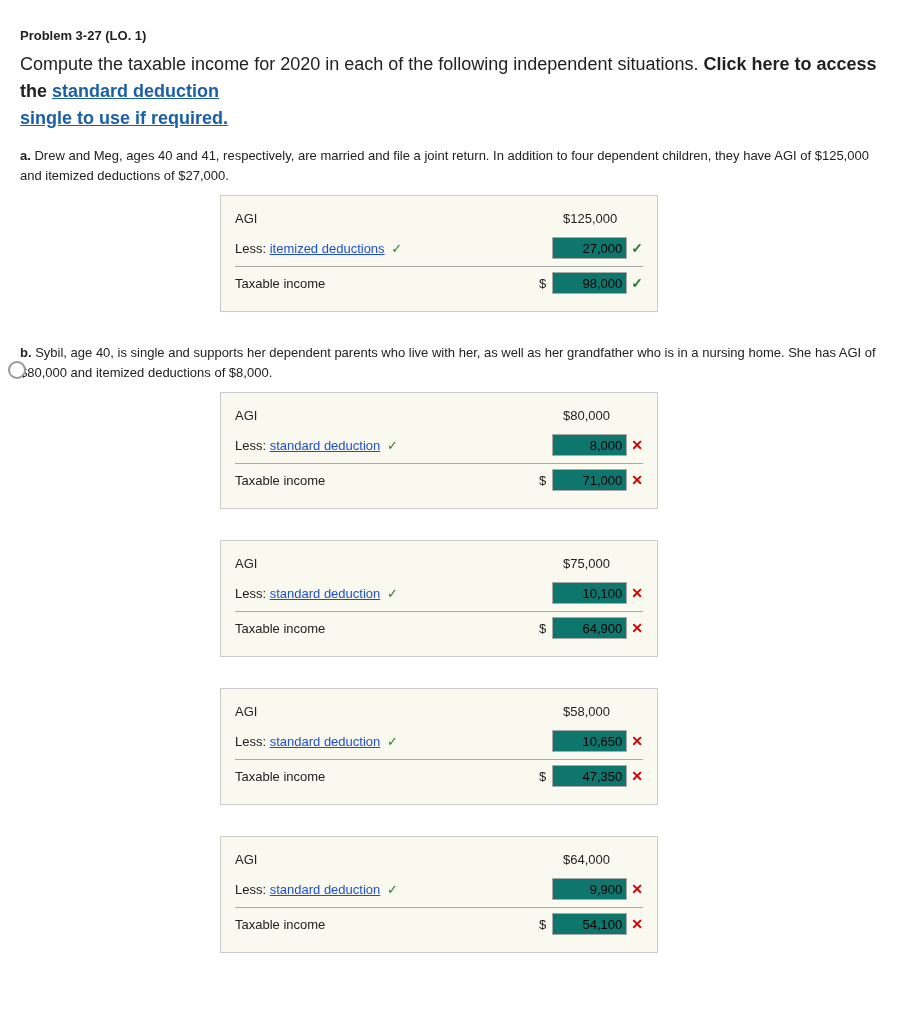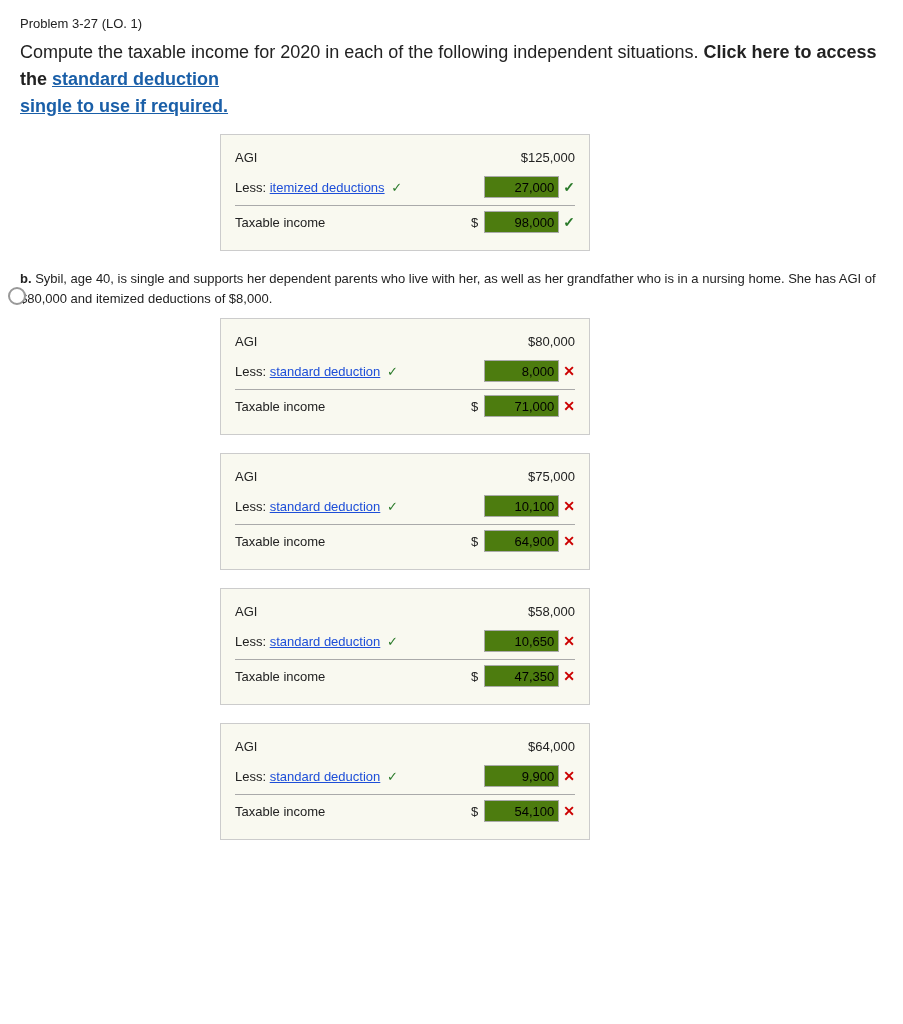--- a/index.html
+++ b/index.html
@@ -9,23 +9,24 @@
       background: #fff;
       color: #222;
       width: 903px;
     }
 
     .main-container {
       padding: 16px 20px;
     }
 
     .problem-title {
-      font-weight: normal;
+      font-weight: bold;
       font-size: 13px;
       margin-bottom: 8px;
+      margin-top: 12px;
     }
 
     .intro-text {
       font-size: 18px;
       margin-bottom: 14px;
       line-height: 1.5;
     }
 
     .link-blue {
       color: #1a5fa8;
@@ -42,23 +43,23 @@
     }
 
     .part-section {
       margin-bottom: 18px;
     }
 
     .calc-table {
       margin-left: 200px;
       border: 1px solid #ccc;
       background: #f9f9f0;
-      width: 370px;
+      width: 438px;
       padding: 10px 14px;
-      margin-bottom: 5px;
+      margin-bottom: 31px;
     }
 
     .calc-row {
       display: flex;
       align-items: center;
       margin-bottom: 6px;
       min-height: 24px;
     }
 
     .calc-label {
@@ -71,33 +72,32 @@
       text-decoration: underline;
     }
 
     .calc-label .checkmark {
       color: #2a7a2a;
       margin-left: 3px;
     }
 
     .calc-value {
       font-size: 13px;
-      text-align: right;
       min-width: 80px;
     }
 
     .calc-input-wrap {
       display: flex;
       align-items: center;
       gap: 4px;
     }
 
     .calc-input {
       border: 1px solid #aaa;
-      background: #4d7c0f;
+      background: #0f766e;
       width: 75px;
       text-align: right;
       font-size: 13px;
       padding: 1px 4px;
       height: 22px;
     }
 
     .icon-check {
       color: #2a7a2a;
       font-size: 14px;
@@ -132,20 +132,24 @@
   <div class="problem-title">Problem 3-27 (LO. 1)</div>
 
   <div class="intro-text">
     <span>Compute the taxable income for 2020 in each of the following independent situations.</span>
     <span> <strong><span>Click here to access the</span> <span class="link-blue">standard deduction</span></strong><br>
     <strong><span class="link-blue">single to use if required.</span></strong>
     </span>
   </div>
 
   <div class="part-section part-wrapper">
+    <div class="part-text">
+      <span class="bold">a.</span>
+      <span> Drew and Meg, ages 40 and 41, respectively, are married and file a joint return. In addition to four dependent children, they have AGI of $125,000 and itemized deductions of $27,000.</span>
+    </div>
     <div class="calc-table">
       <div class="calc-row">
         <div class="calc-label">AGI</div>
         <div class="calc-value">$125,000</div>
       </div>
       <div class="calc-row">
         <div class="calc-label">
           <span>Less: </span><span class="link-deduction">itemized deductions</span><span class="checkmark"> ✓</span>
         </div>
         <div class="calc-input-wrap">

